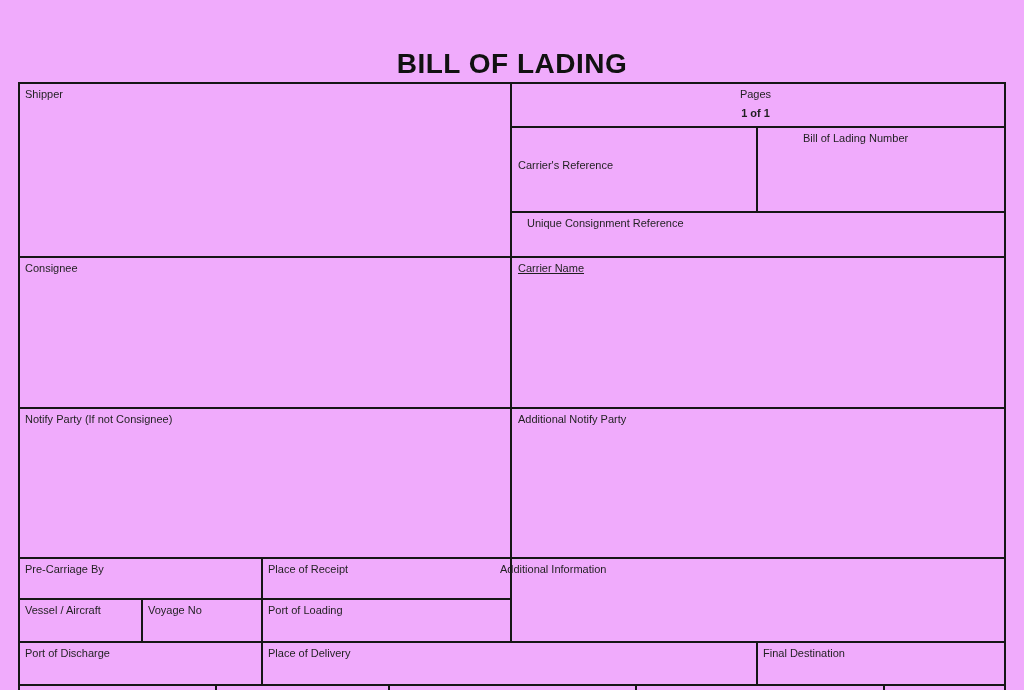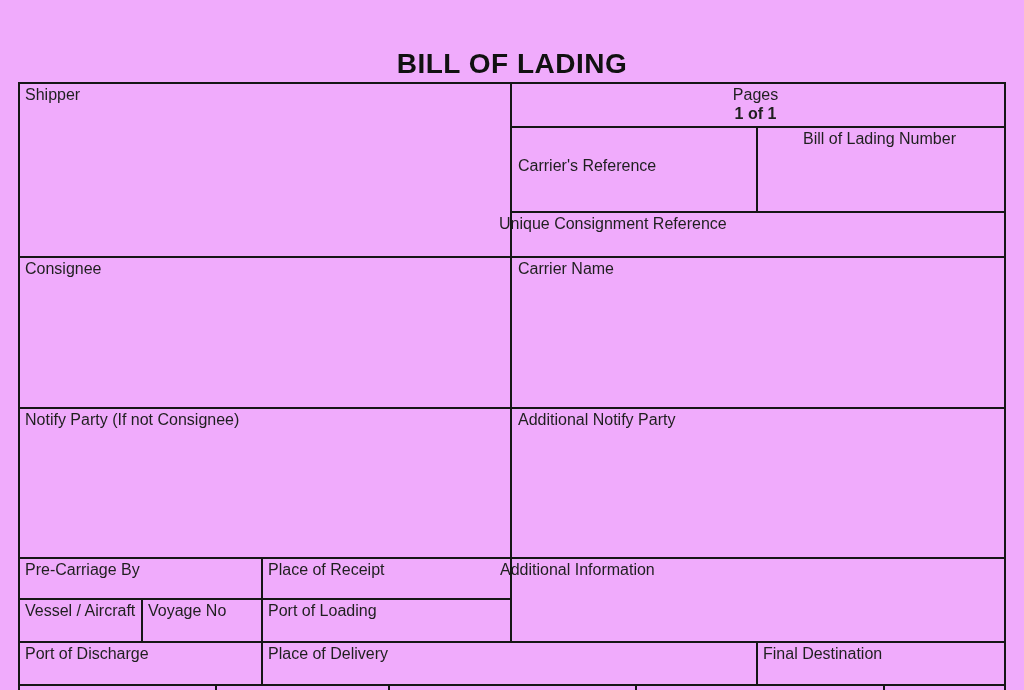--- a/index.html
+++ b/index.html
@@ -25,21 +25,21 @@
     position: absolute;
     background: #161616;
   }
   .cell {
     position: absolute;
     background: transparent;
   }
   .label {
     display: block;
     padding: 2px 0 0 5px;
-    font-size: 16px;
+    font-size: 11px;
     line-height: 17px;
     color: #1f1f1f;
     white-space: nowrap;
   }
   .pages-cell { text-align: center; }
   .pages-cell .label { padding: 2px 6px 0 0; }
   .pages-value { font-weight: bold; }
   .ref-gap { margin-top: 27px; }
 </style>
 </head>
@@ -82,29 +82,29 @@
   </div>
 
   <div class="cell" style="left:513px; top:128px; width:243px; height:83px;">
     <span class="label ref-gap">Carrier's Reference</span>
   </div>
 
   <div class="cell" style="left:758px; top:128px; width:246px; height:83px;padding-left:40px;">
     <span class="label">Bill of Lading Number</span>
   </div>
 
-  <div class="cell" style="left:494px; top:213px; width:491px; height:43px;">
+  <div class="cell" style="left:522px; top:213px; width:491px; height:43px;">
     <span class="label">Unique Consignment Reference</span>
   </div>
 
   <div class="cell" style="left:20px; top:258px; width:490px; height:149px;">
     <span class="label">Consignee</span>
   </div>
 
-  <div class="cell" style="left:513px; top:258px; width:491px; height:149px;">
+  <div class="cell" style="left:513px; top:258px; width:491px; height:149px;text-decoration:underline;">
     <span class="label">Carrier Name</span>
   </div>
 
   <div class="cell" style="left:20px; top:409px; width:490px; height:148px;">
     <span class="label">Notify Party (If not Consignee)</span>
   </div>
 
   <div class="cell" style="left:513px; top:409px; width:491px; height:148px;">
     <span class="label">Additional Notify Party</span>
   </div>

